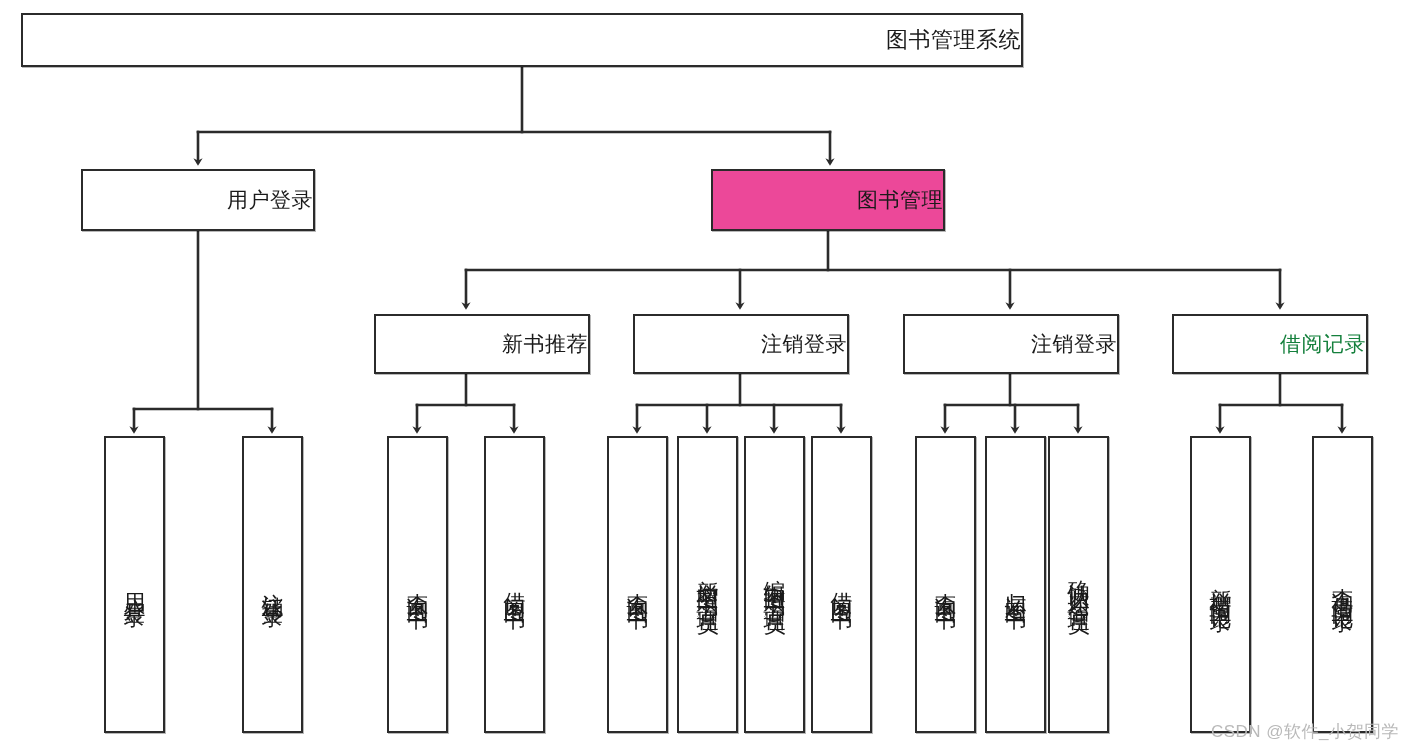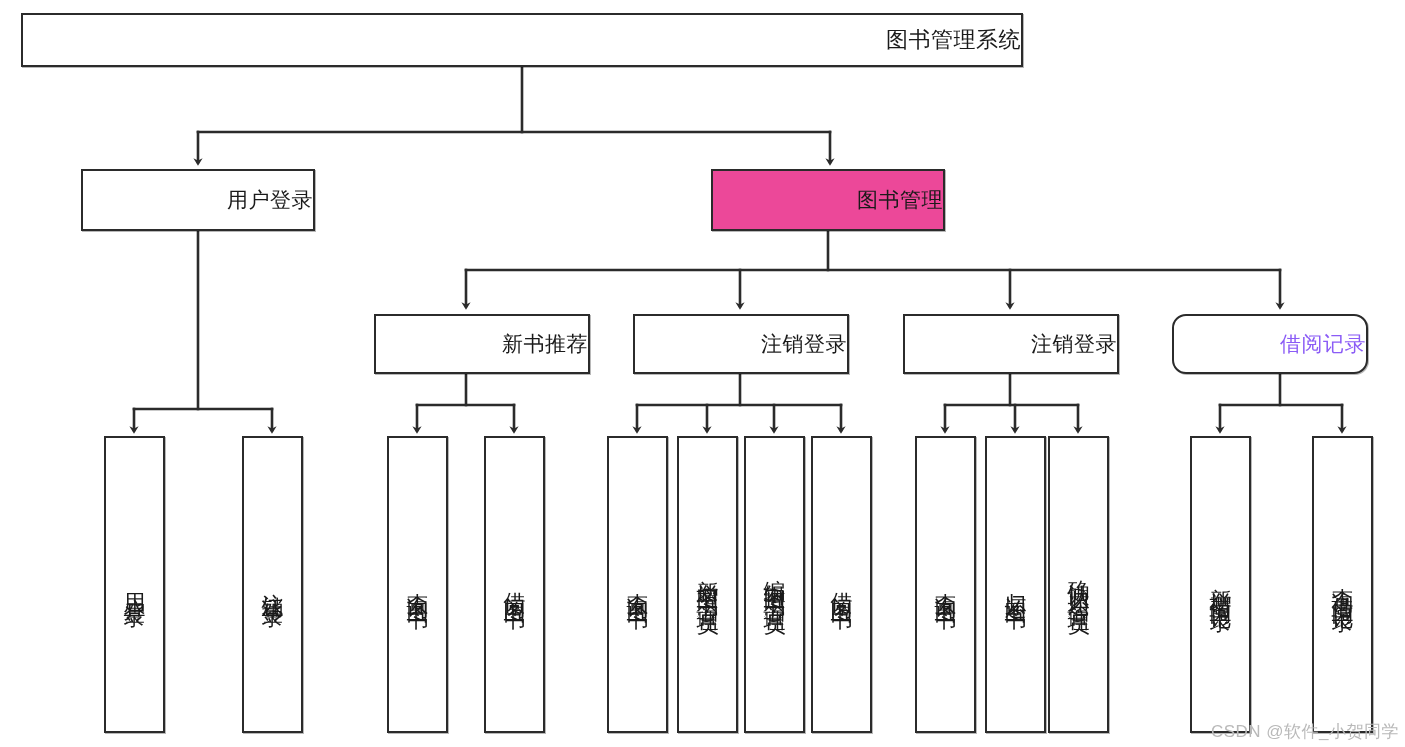--- a/index.html
+++ b/index.html
@@ -160,21 +160,21 @@
 
   <div class="node horizontal" style="left: 374px; top: 314px; width: 216px; height: 60px; border-color: rgb(43, 43, 43); background: rgb(255, 255, 255); color: rgb(26, 26, 26);">
     <span class="node-label">新书推荐</span>
   </div>
   <div class="node horizontal" style="left: 633px; top: 314px; width: 216px; height: 60px; border-color: rgb(43, 43, 43); background: rgb(255, 255, 255); color: rgb(26, 26, 26);">
     <span class="node-label">注销登录</span>
   </div>
   <div class="node horizontal" style="left: 903px; top: 314px; width: 216px; height: 60px; border-color: rgb(43, 43, 43); background: rgb(255, 255, 255); color: rgb(26, 26, 26);">
     <span class="node-label">注销登录</span>
   </div>
-  <div class="node horizontal" style="left: 1172px; top: 314px; width: 196px; height: 60px; border-color: rgb(43, 43, 43); background: rgb(255, 255, 255); color: #8b5cf6; border-radius: 14px;">
+  <div class="node horizontal" style="left: 1172px; top: 314px; width: 196px; height: 60px; border-color: rgb(43, 43, 43); background: rgb(255, 255, 255); color: #15803d;">
     <span class="node-label">借阅记录</span>
   </div>
 
   <div class="node vertical" style="left: 104px; top: 436px; width: 61px; height: 297px; border-color: rgb(43, 43, 43); background: rgb(255, 255, 255); color: rgb(26, 26, 26);">
     <span class="node-label">用户登录</span>
   </div>
   <div class="node vertical" style="left: 242px; top: 436px; width: 61px; height: 297px; border-color: rgb(43, 43, 43); background: rgb(255, 255, 255); color: rgb(26, 26, 26);">
     <span class="node-label">注销登录</span>
   </div>
   <div class="node vertical" style="left: 387px; top: 436px; width: 61px; height: 297px; border-color: rgb(43, 43, 43); background: rgb(255, 255, 255); color: rgb(26, 26, 26);">

